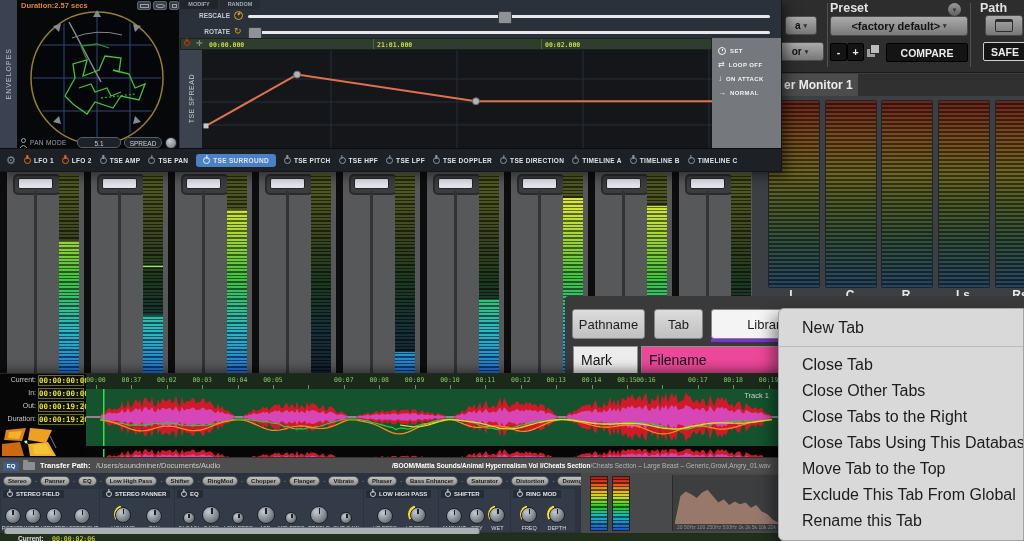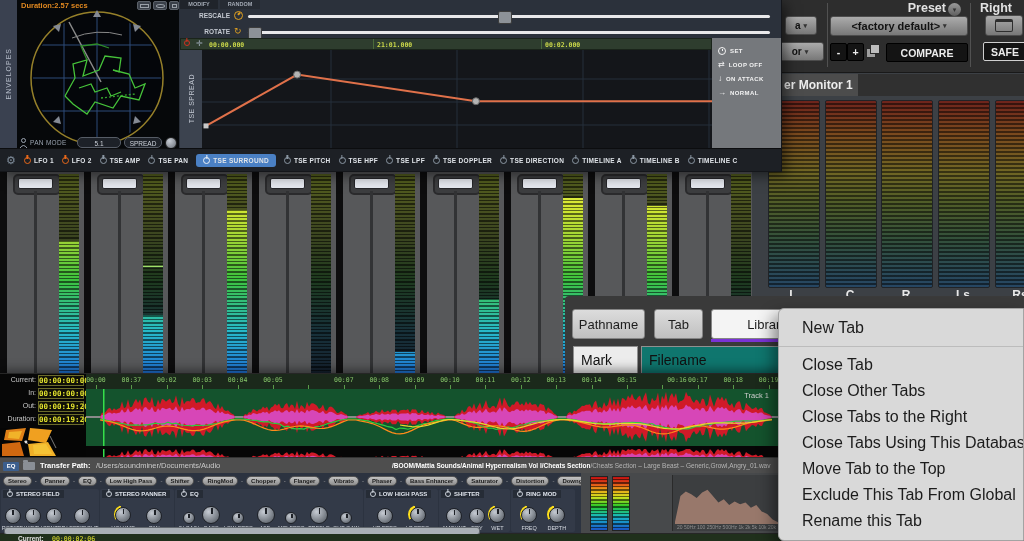--- a/index.html
+++ b/index.html
@@ -261,33 +261,33 @@
       <div class="vsep" style="left:75px"></div>
       <div class="vsep" style="left:218px"></div>
       <div class="gbtn" style="left:33px;top:16px;width:30px;height:17px">
         <span>a</span>
           <span class="caret">▾</span>
       </div>
       <div class="gbtn" style="left:24px;top:42px;width:46px;height:17px">
         <span>or</span>
           <span class="caret">▾</span>
       </div>
-      <div class="hdr-label" style="left:78px;top:1px;width:116px;text-align:right">Preset</div>
+      <div class="hdr-label" style="left:78px;top:1px;width:116px;text-align:left">Preset</div>
       <div class="abs" id="preset-caret-circle">
           <span class="caret">▾</span>
         </div>
       <div class="gbtn" style="left:78px;top:16px;width:136px;height:18px;font-size:11px">
         <span>&lt;factory default&gt;</span>
           <span class="caret">▾</span>
       </div>
       <div class="dbtn" style="left:78px;top:43px;width:15px;height:16px">-</div>
       <div class="dbtn" style="left:95px;top:43px;width:15px;height:16px">+</div>
       <div class="abs" id="copy-icon"></div>
       <div class="dbtn" style="left:134px;top:43px;width:80px;height:17px">COMPARE</div>
-      <div class="hdr-label" style="left:228px;top:1px">Right</div>
+      <div class="hdr-label" style="left:228px;top:1px">Path</div>
       <div class="gbtn" id="auto-win-btn">
           <span></span>
         </div>
       <div class="dbtn" style="left:231px;top:42px;width:42px;height:17px;border:1px solid #cfcfcf">SAFE</div>
     </div>
     <div id="mon-tab-row" class="abs">
       <div id="mon-tab">er Monitor 1</div>
     </div>
     <div id="mon-meters">
         <div class="mon-meter" style="left: 16px;"></div>
@@ -302,21 +302,21 @@
         <div class="mon-label" style="left: 243px;">Rs</div>
       </div>
   </div>
 
   <div id="browser-window" class="abs">
     <div class="btab" style="left:7px;width:73px">Pathname</div>
     <div class="btab" style="left:89px;width:49px">Tab</div>
     <div class="btab active" style="left:146px;width:112px">Library</div>
     <div id="lib-underline" class="abs"></div>
     <div class="bcell" style="left:8px;width:65px">Mark</div>
-    <div class="bcell" style="left:76px;width:190px;background:#0f766e">Filename</div>
+    <div class="bcell" style="left:76px;width:190px;background:#ec4899">Filename</div>
     <div class="bcell" style="left:269px;width:190px"></div>
   </div>
 
   <div id="editor-window" class="abs">
     <div id="tc-panel" class="abs">
         <div class="tc-row" style="top: 0px;">
           <span class="tc-label">Current:</span>
           <span class="tc-value mono">00:00:00:00</span>
         </div>
         <div class="tc-row" style="top: 13px;">
@@ -371,21 +371,21 @@
         <span class="ruler-label mono" style="left: 384.4px;">00:11</span>
         <span class="ruler-tick" style="left: 399.4px;"></span>
         <span class="ruler-label mono" style="left: 419.8px;">00:12</span>
         <span class="ruler-tick" style="left: 434.8px;"></span>
         <span class="ruler-label mono" style="left: 455.2px;">00:13</span>
         <span class="ruler-tick" style="left: 470.2px;"></span>
         <span class="ruler-label mono" style="left: 490.6px;">00:14</span>
         <span class="ruler-tick" style="left: 505.6px;"></span>
         <span class="ruler-label mono" style="left: 526px;">08:15</span>
         <span class="ruler-tick" style="left: 541px;"></span>
-        <span class="ruler-label mono" style="left: 576px; text-align: center;">00:16</span>
+        <span class="ruler-label mono" style="left: 545px; text-align: center;">00:16</span>
         <span class="ruler-tick" style="left: 576.4px;"></span>
         <span class="ruler-label mono" style="left: 596.8px;">00:17</span>
         <span class="ruler-tick" style="left: 611.8px;"></span>
         <span class="ruler-label mono" style="left: 632.2px;">00:18</span>
         <span class="ruler-tick" style="left: 647.2px;"></span>
         <span class="ruler-label mono" style="left: 667.6px;">00:19</span>
         <span class="ruler-tick" style="left: 682.6px;"></span>
       </div>
     <div id="track1" class="abs">
       <svg id="wave1" width="695" height="57" viewBox="0 0 695 57">

